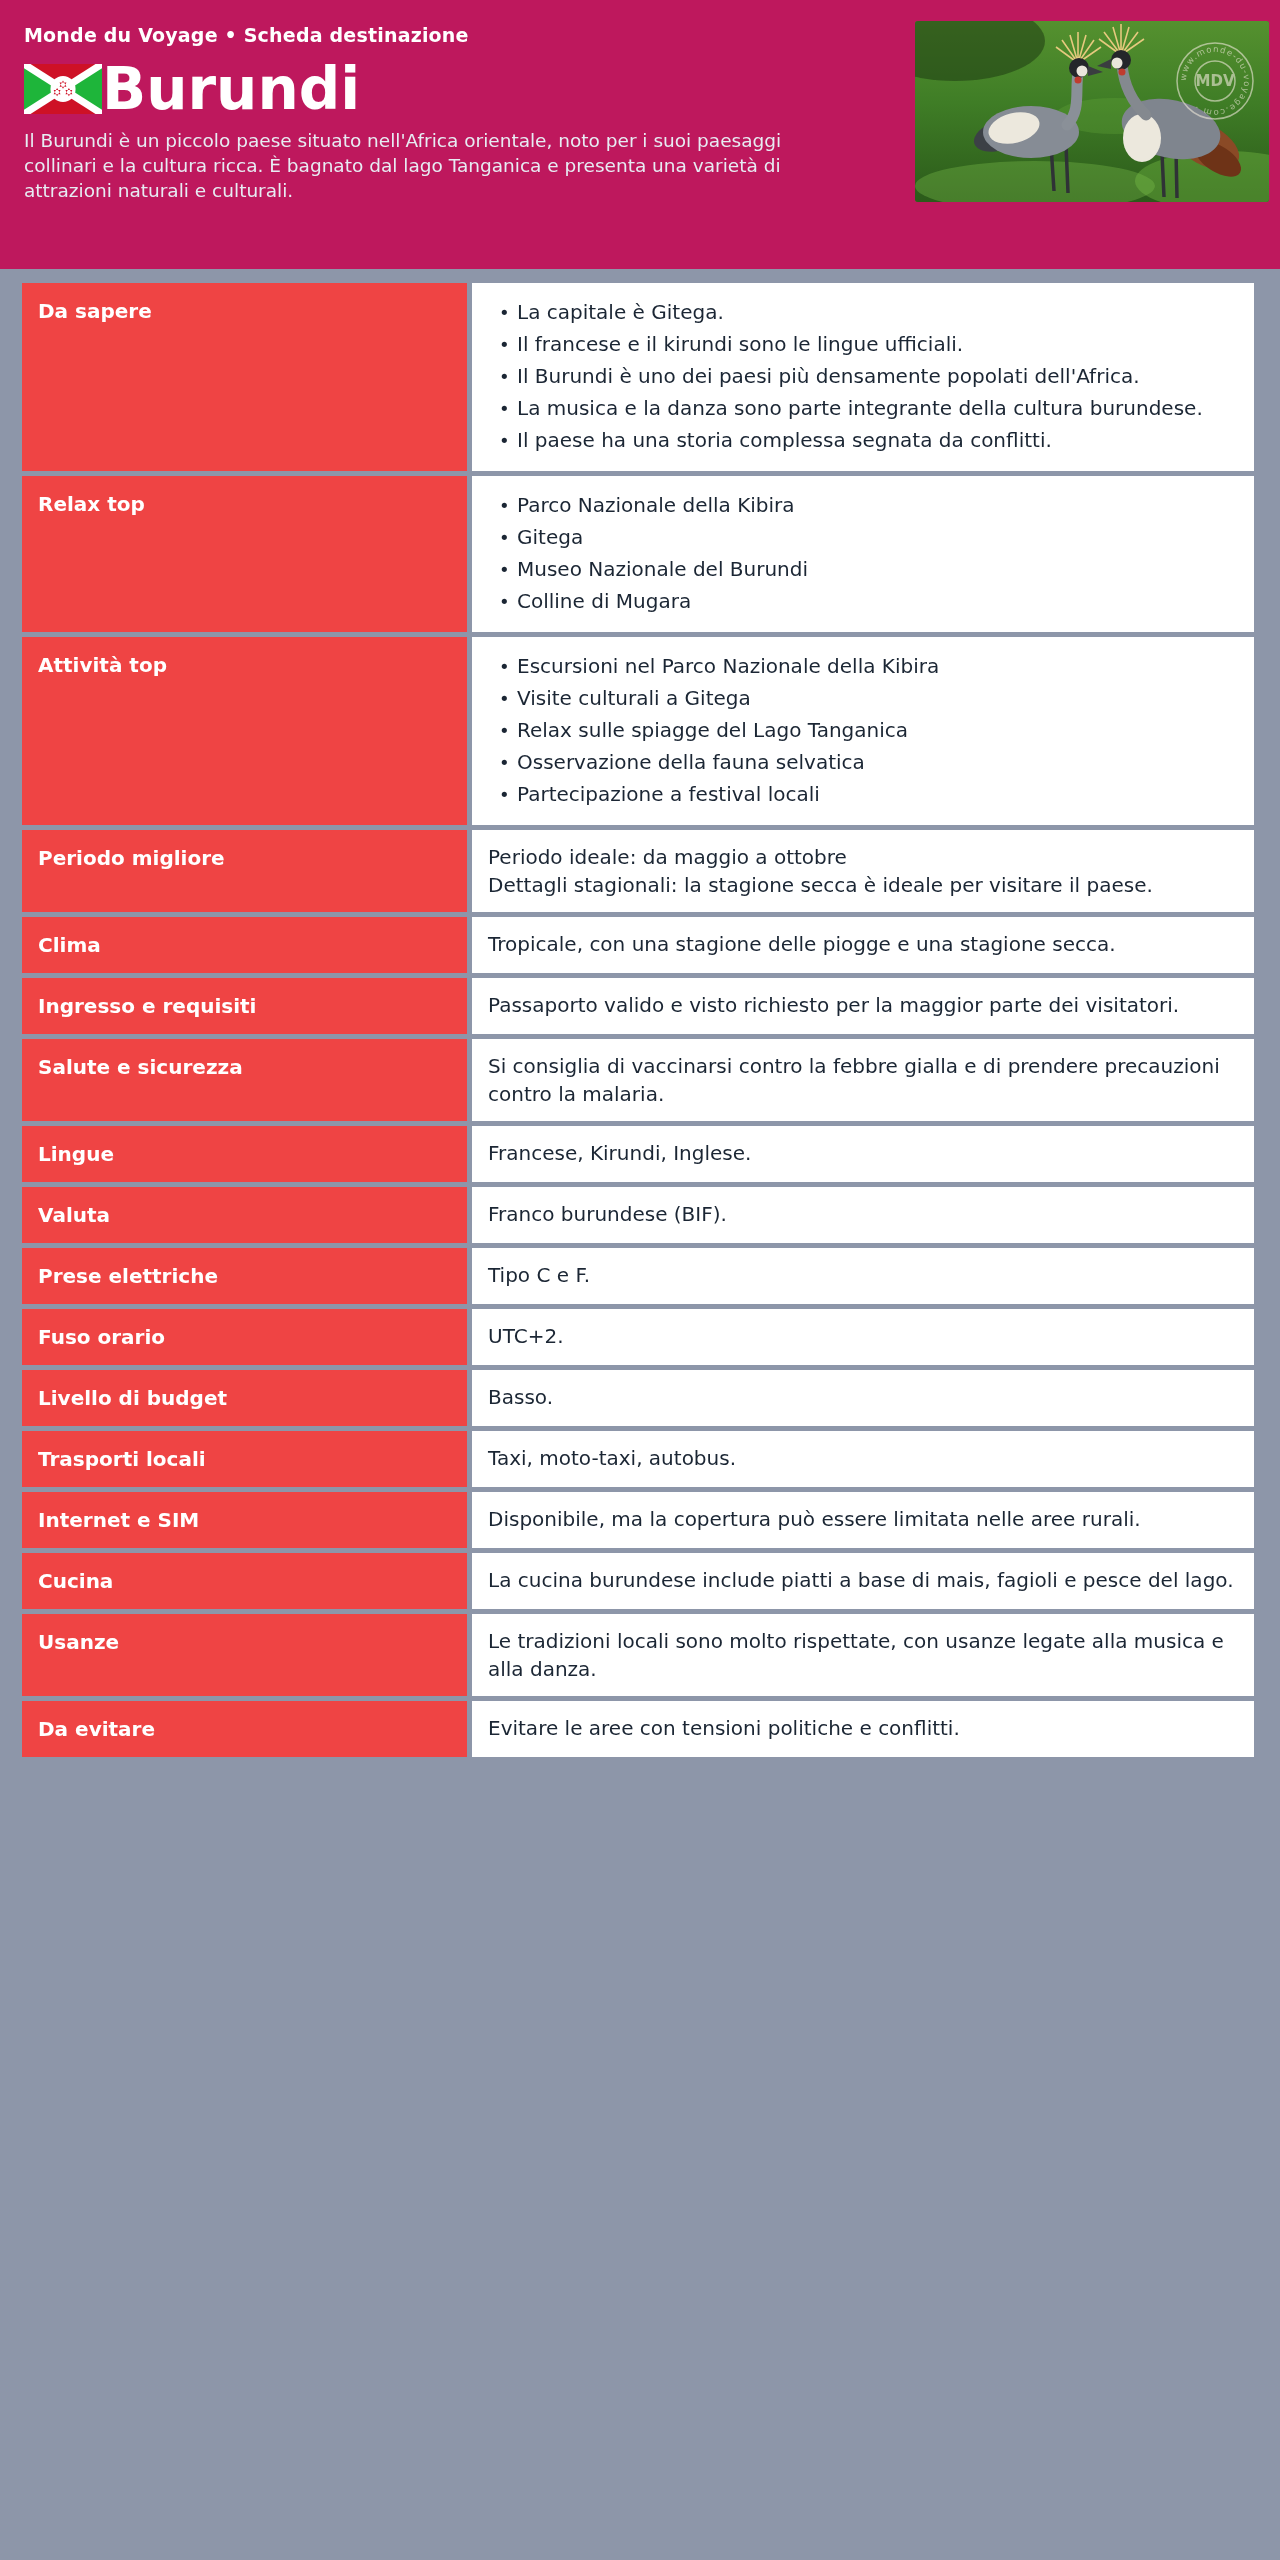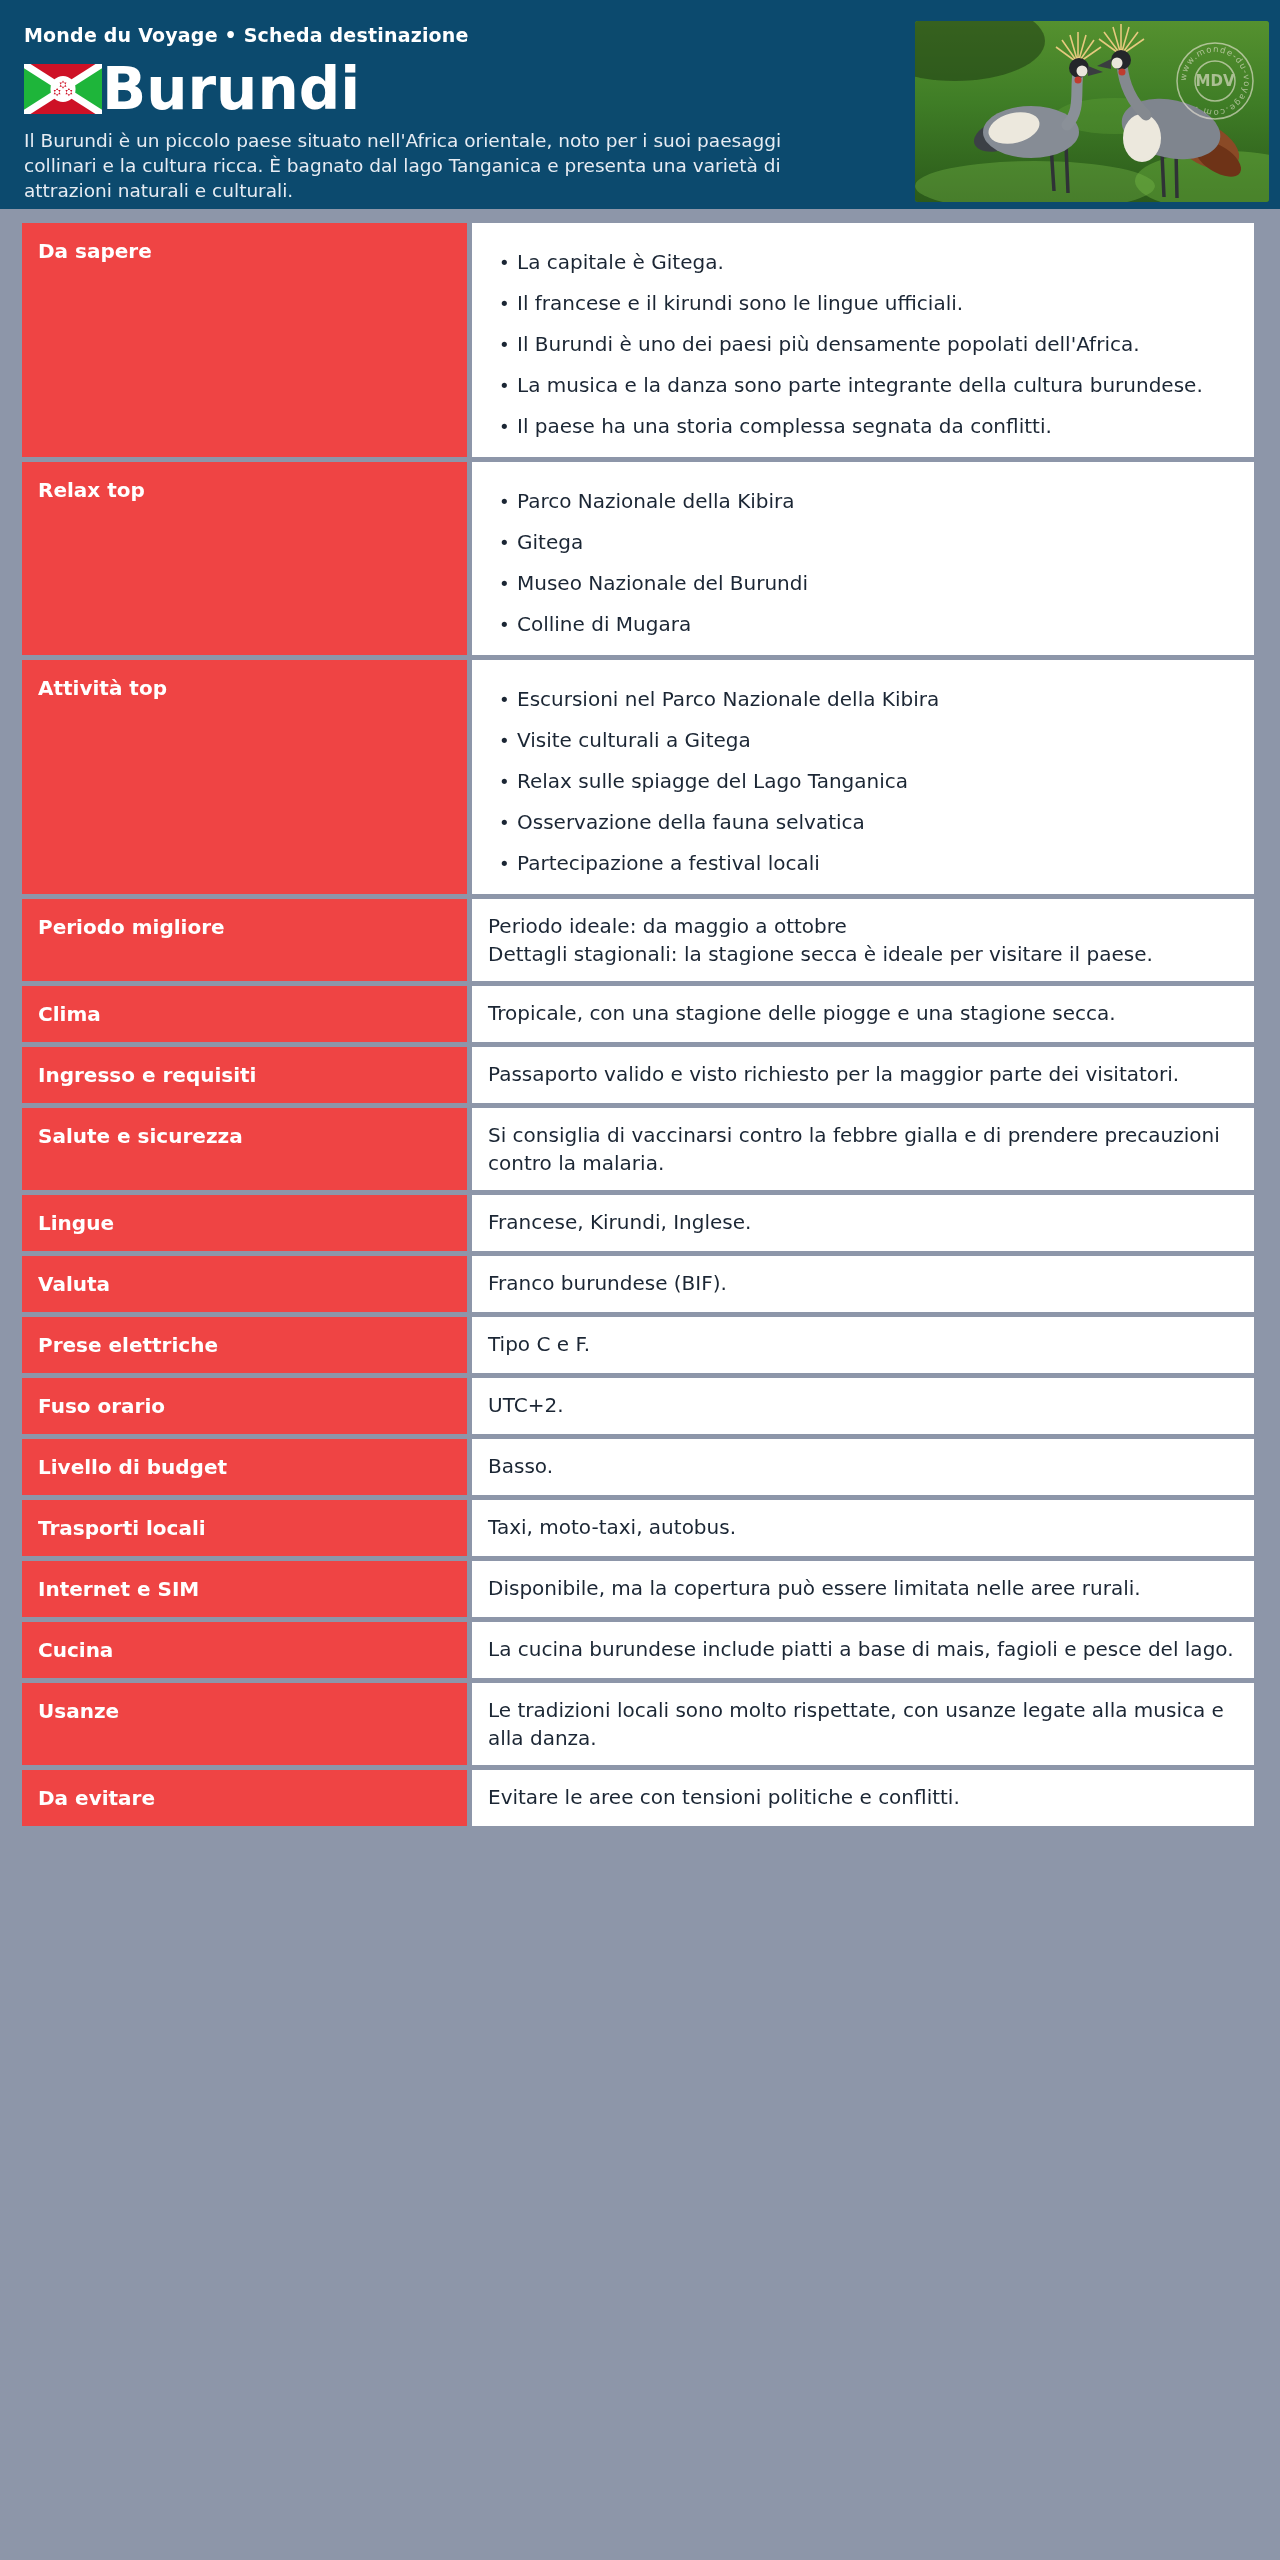--- a/index.html
+++ b/index.html
@@ -8,22 +8,22 @@
     width:1280px; height:2560px;
     background:#8d96a9;
     font-family:"DejaVu Sans","Liberation Sans",sans-serif;
     overflow:hidden;
   }
   .page { position:relative; width:1280px; height:2560px; overflow:hidden; }
 
   
   header {
     position:relative;
-    background:#0c4a6e;
-    height:209px;
+    background:#be185d;
+    height:269px;
     padding:24px 24px 16px 24px;
     color:#ffffff;
   }
   .breadcrumb {
     font-size:19px; font-weight:bold; letter-spacing:.2px;
   }
   .title-row { display:flex; align-items:center; margin-top:13px; }
   .flag { width:78px; height:50px; flex:0 0 auto; }
   .flag svg { display:block; width:78px; height:50px; }
   h1.title {
@@ -68,21 +68,21 @@
     padding:13px 18px 13px 16px;
   }
   .cell.content ul {
     list-style:none;
     margin:2px 0 0 0;
     padding:0 0 0 29px;
   }
   .cell.content li {
     position:relative;
     line-height:29px;
-    margin:12px 0 3px 0;
+    margin:2px 0 3px 0;
   }
   .cell.content li::before {
     content:"•";
     position:absolute; left:-18px; top:0;
     font-size:18px;
   }
   .cell.content .content-line { line-height:28px; }
 
   
   footer {

